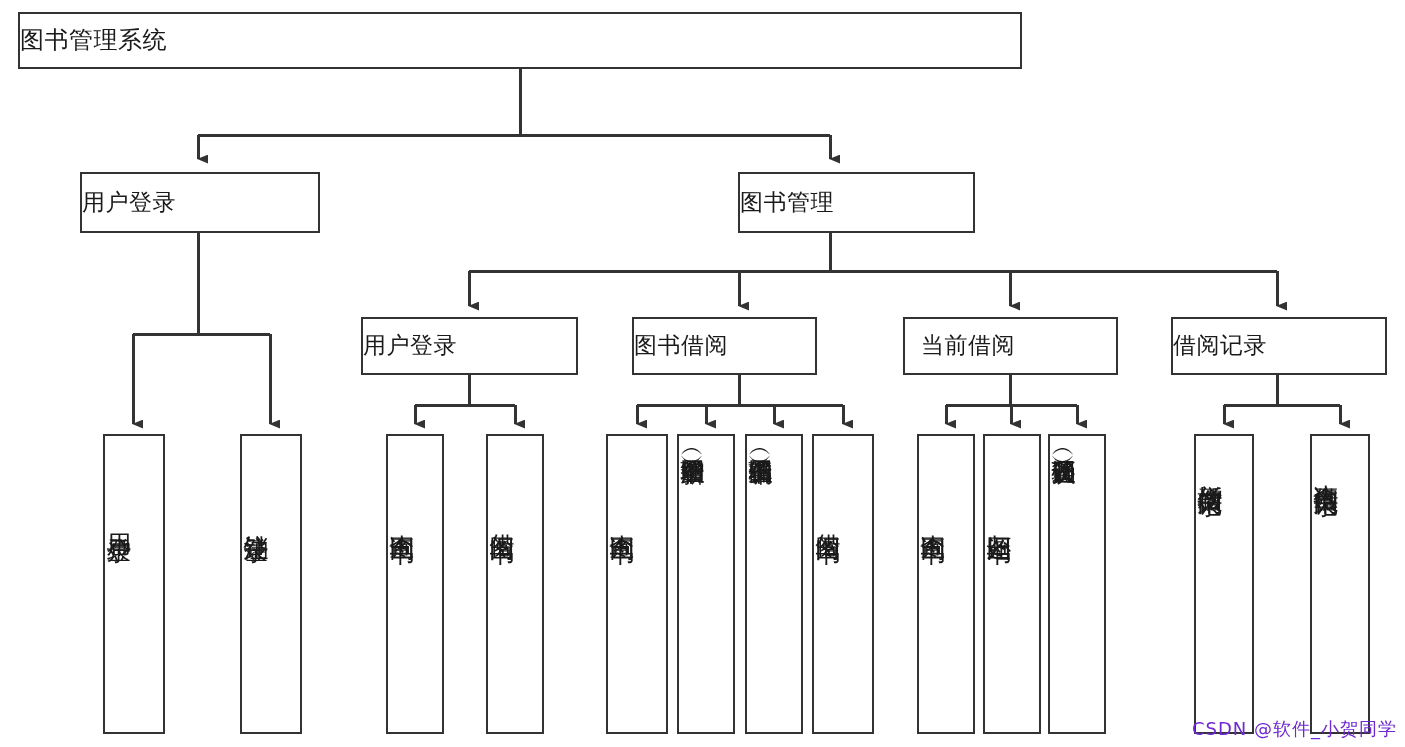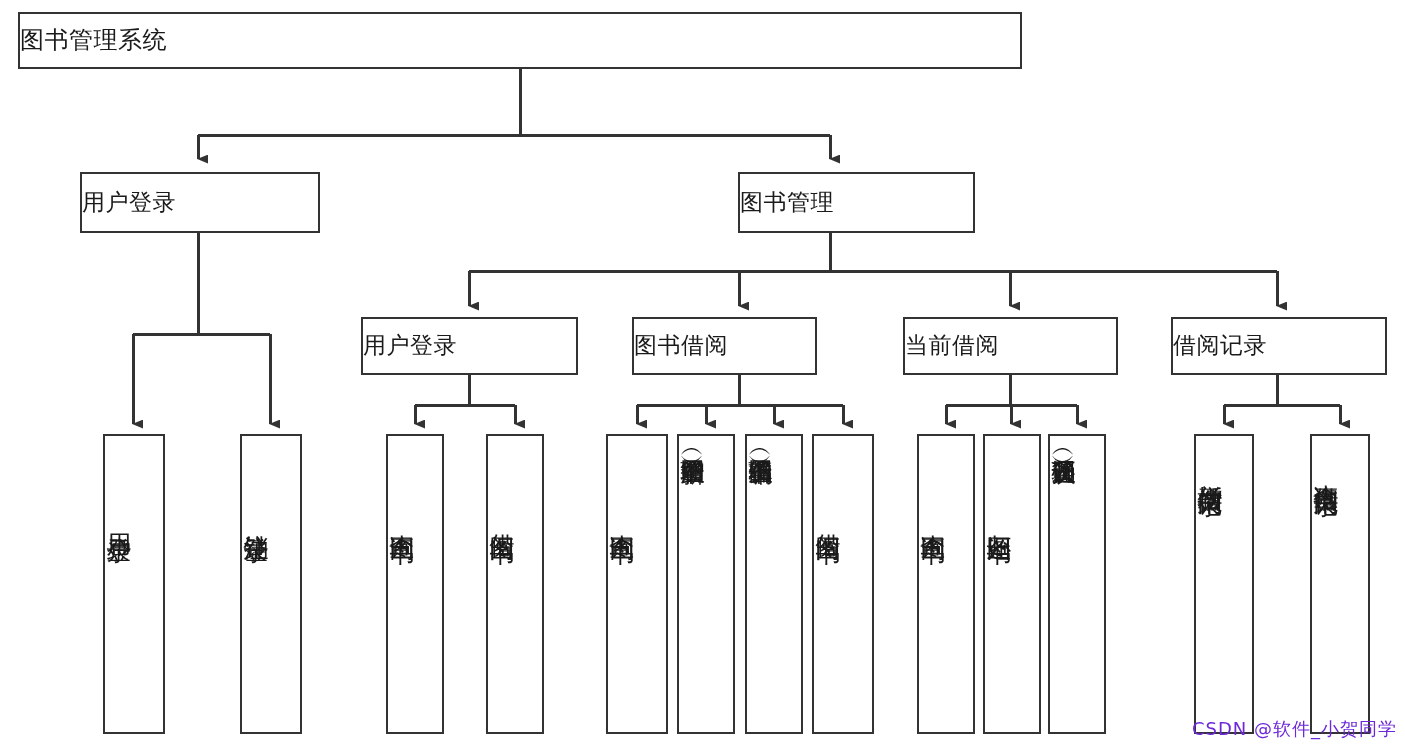--- a/index.html
+++ b/index.html
@@ -151,21 +151,21 @@
   </div>
 
   <div class="node horiz" style="left:361px; top:317px; width:217px; height:58px;">
     <span class="node-label">用户登录</span>
   </div>
 
   <div class="node horiz" style="left:632px; top:317px; width:185px; height:58px;">
     <span class="node-label">图书借阅</span>
   </div>
 
-  <div class="node horiz" style="left:903px; top:317px; width:215px; height:58px;">
+  <div class="node horiz" style="left:903px; top:317px; width:215px; height:58px;padding-left:16px;">
     <span class="node-label">当前借阅</span>
   </div>
 
   <div class="node horiz" style="left:1171px; top:317px; width:216px; height:58px;">
     <span class="node-label">借阅记录</span>
   </div>
 
   <div class="node vert mid" style="left:103px; top:434px; width:62px; height:300px; padding-top:78px;">
     <span class="node-label">用户登录</span>
   </div>

